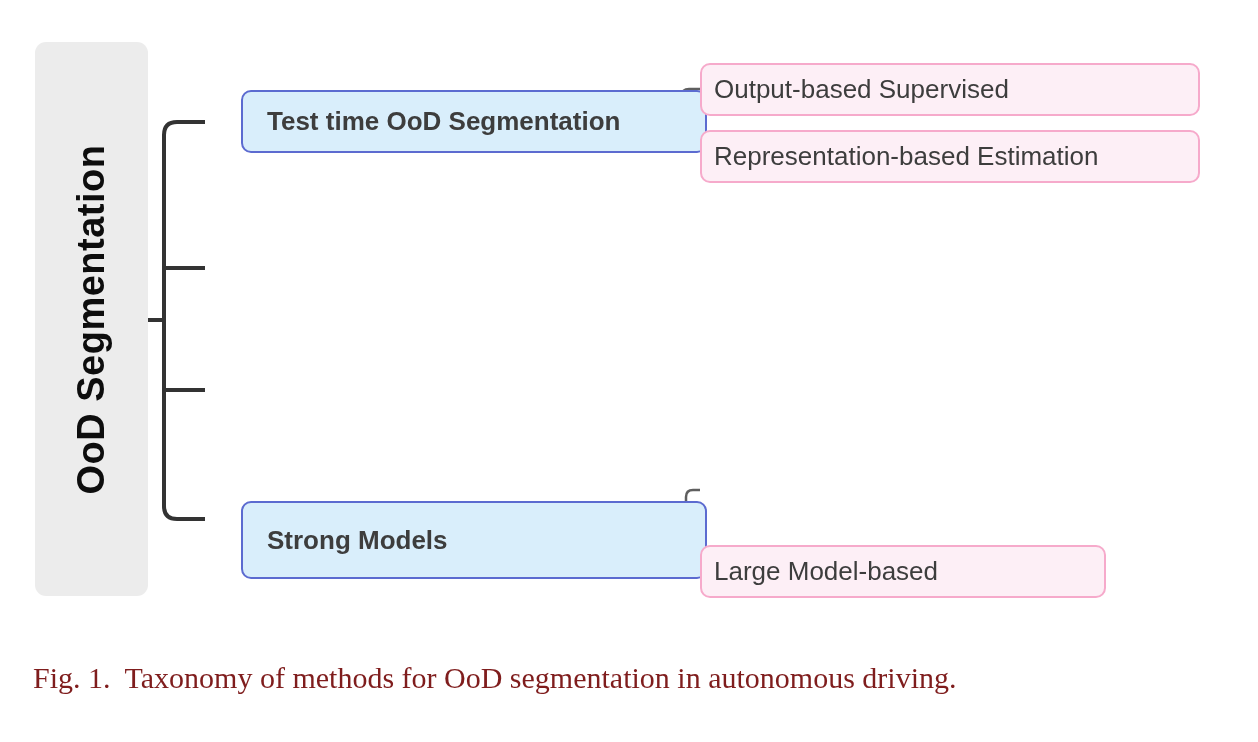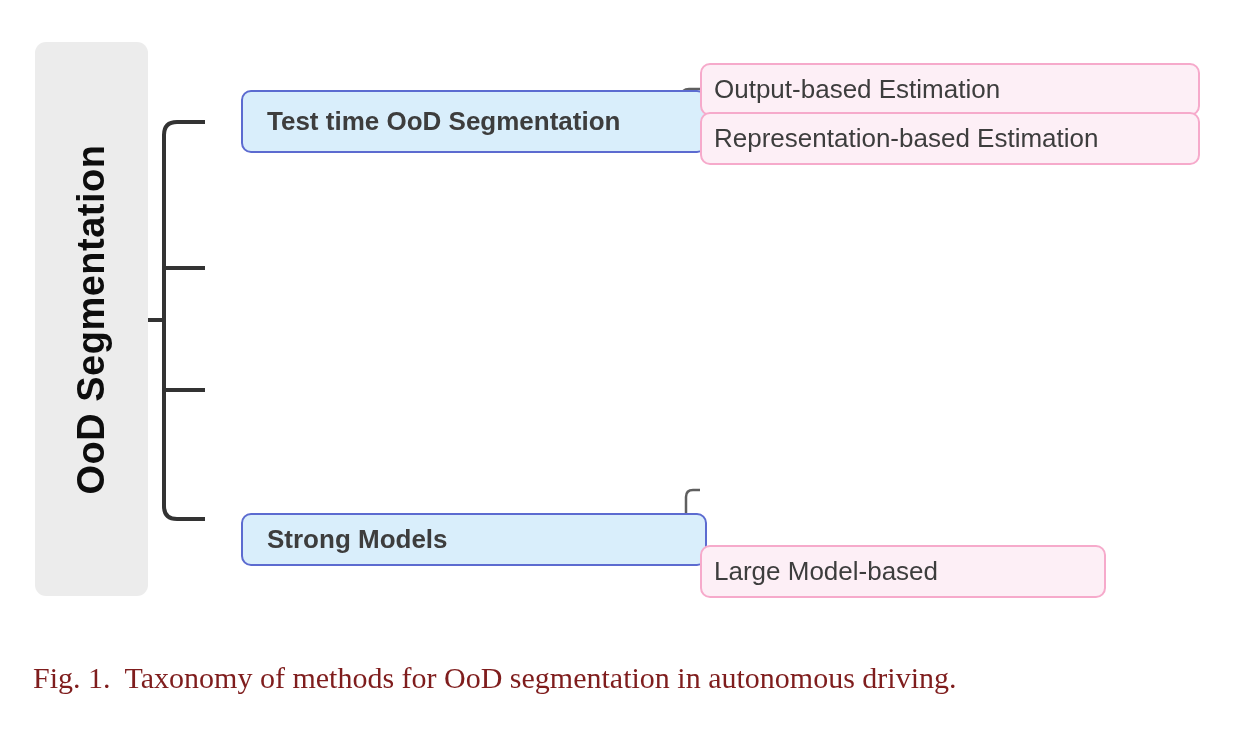--- a/index.html
+++ b/index.html
@@ -50,37 +50,37 @@
     font-weight: bold;
     font-size: 26px;
     line-height: 1.26;
     color: #3d3d3d;
     z-index: 1;
     margin-left: 36px;
   }
   .cat-1 { top: 90px;  height: 63px; }
   .cat-2 { top: 219px; height: 100px; }
   .cat-3 { top: 358px; height: 62px; }
-  .cat-4 { top: 513px; height: 53px; }
+  .cat-4 { top: 501px; height: 78px; }
   .leaf {
     position: absolute;
     left: 700px;
     box-sizing: border-box;
     background: #fdeff6;
     border: 2px solid #f6aacb;
     border-radius: 10px;
     display: flex;
     align-items: center;
     padding: 0 12px;
     font-size: 26px;
     color: #3d3d3d;
     z-index: 1;
   }
   .leaf-a { top: 63px;  width: 500px; height: 53px; }
-  .leaf-b { top: 112px; width: 500px; height: 53px; }
+  .leaf-b { top: 130px; width: 500px; height: 53px; }
   .leaf-c { top: 463px; width: 406px; height: 53px; }
   .leaf-d { top: 545px; width: 406px; height: 53px; }
   .caption {
     position: absolute;
     left: 33px; top: 661px;
     width: 1200px;
     font-family: "Liberation Serif", serif;
     font-size: 30px;
     color: #7f1d1d;
     white-space: nowrap;
@@ -115,21 +115,21 @@
   </div>
 
   <div class="cat cat-1">
     <span>Test time OoD Segmentation</span>
   </div>
   <div class="cat cat-4">
     <span>Strong Models</span>
   </div>
 
   <div class="leaf leaf-a">
-    <span>Output-based Estimation</span>
+    <span>Output-based Supervised</span>
   </div>
   <div class="leaf leaf-b">
     <span>Representation-based Estimation</span>
   </div>
   <div class="leaf leaf-d">
     <span>Large Model-based</span>
   </div>
 
   <div class="caption">
     <span class="caption-prefix">Fig. 1.</span><span class="caption-text">Taxonomy of methods for OoD segmentation in autonomous driving.</span>

